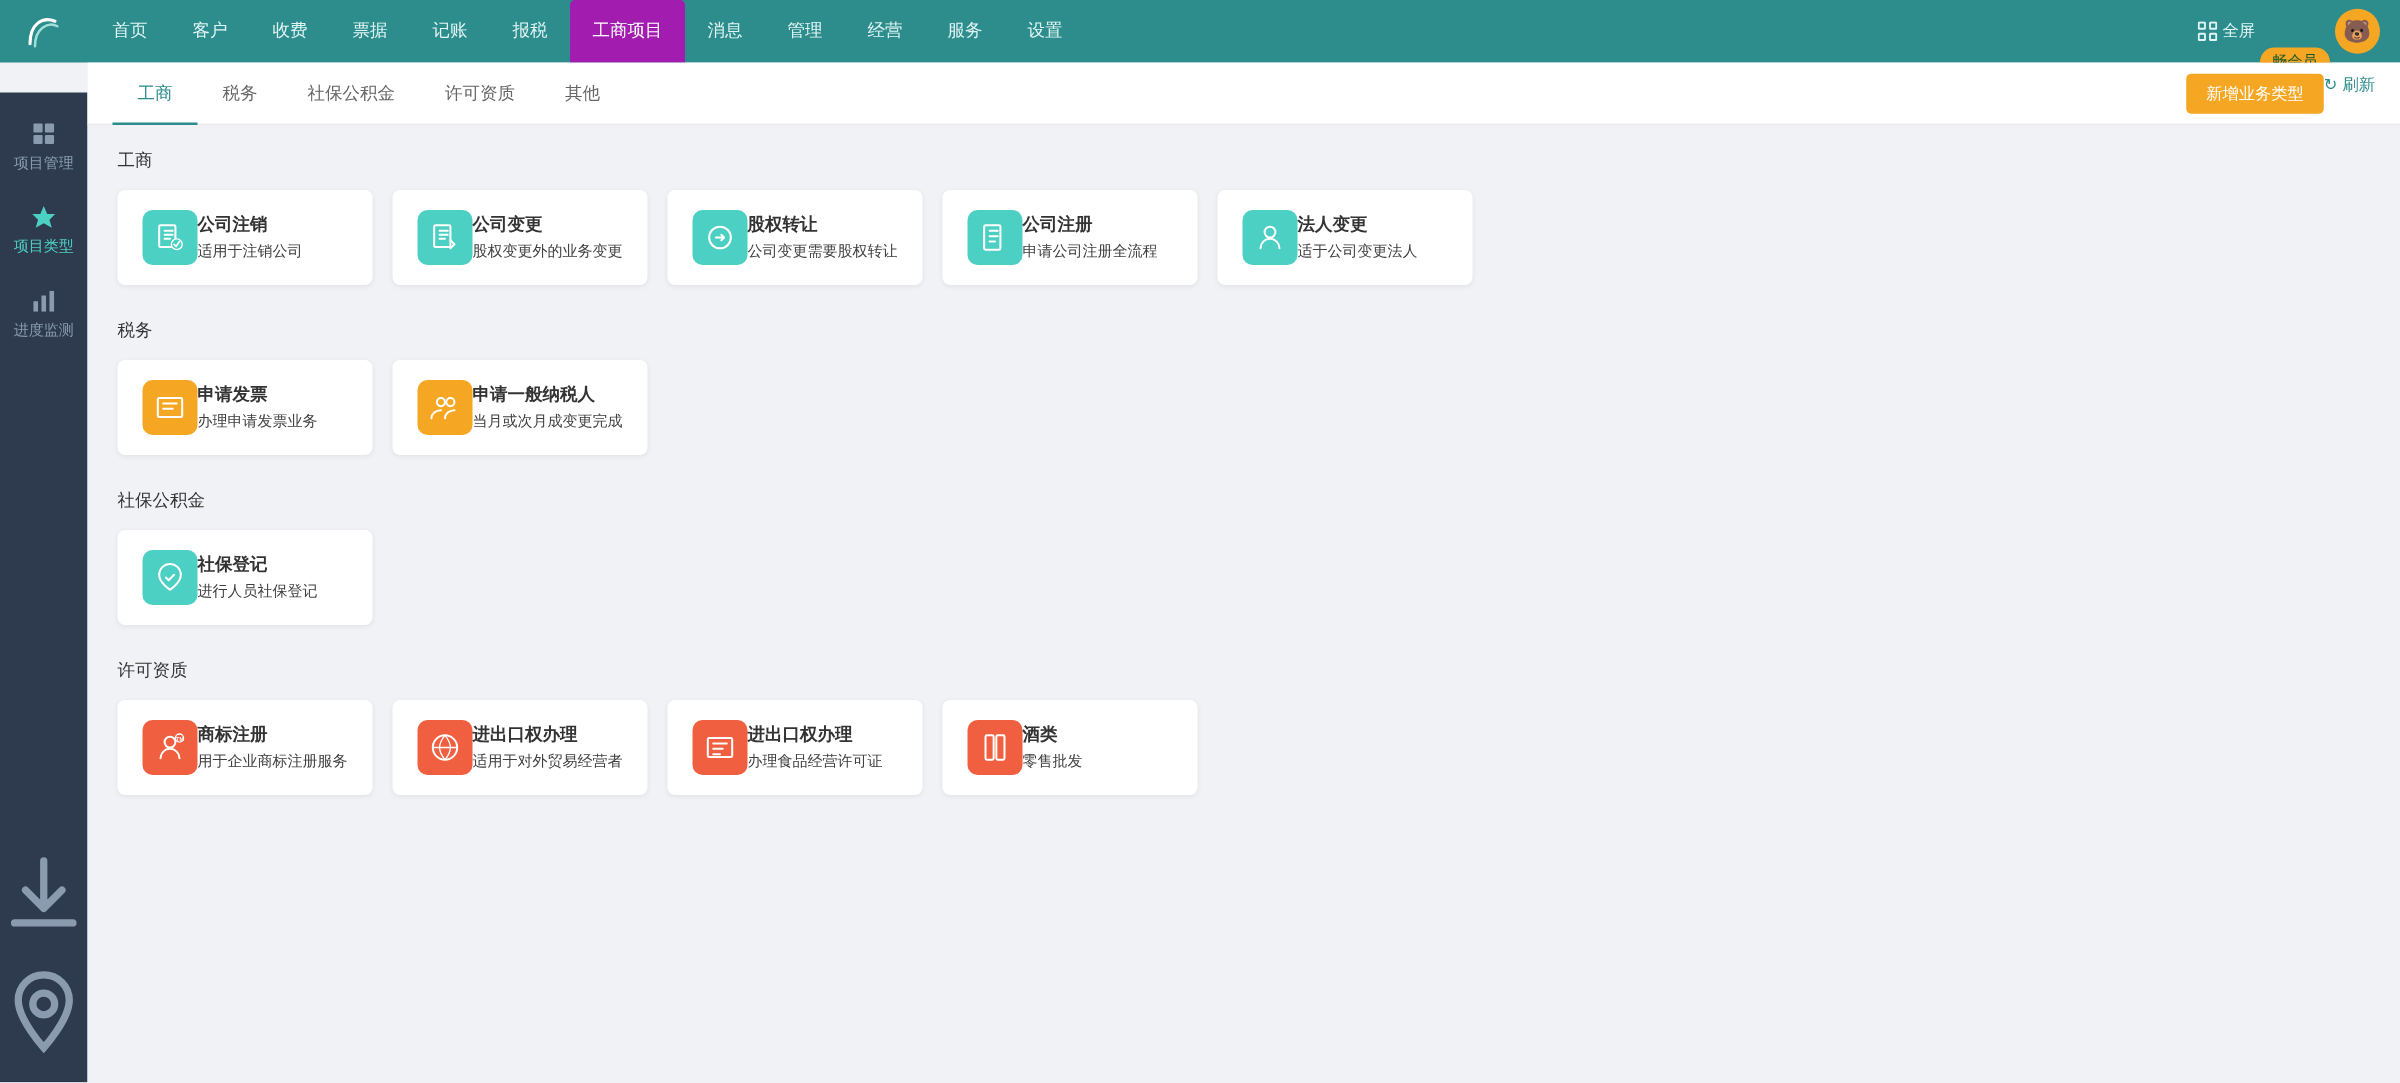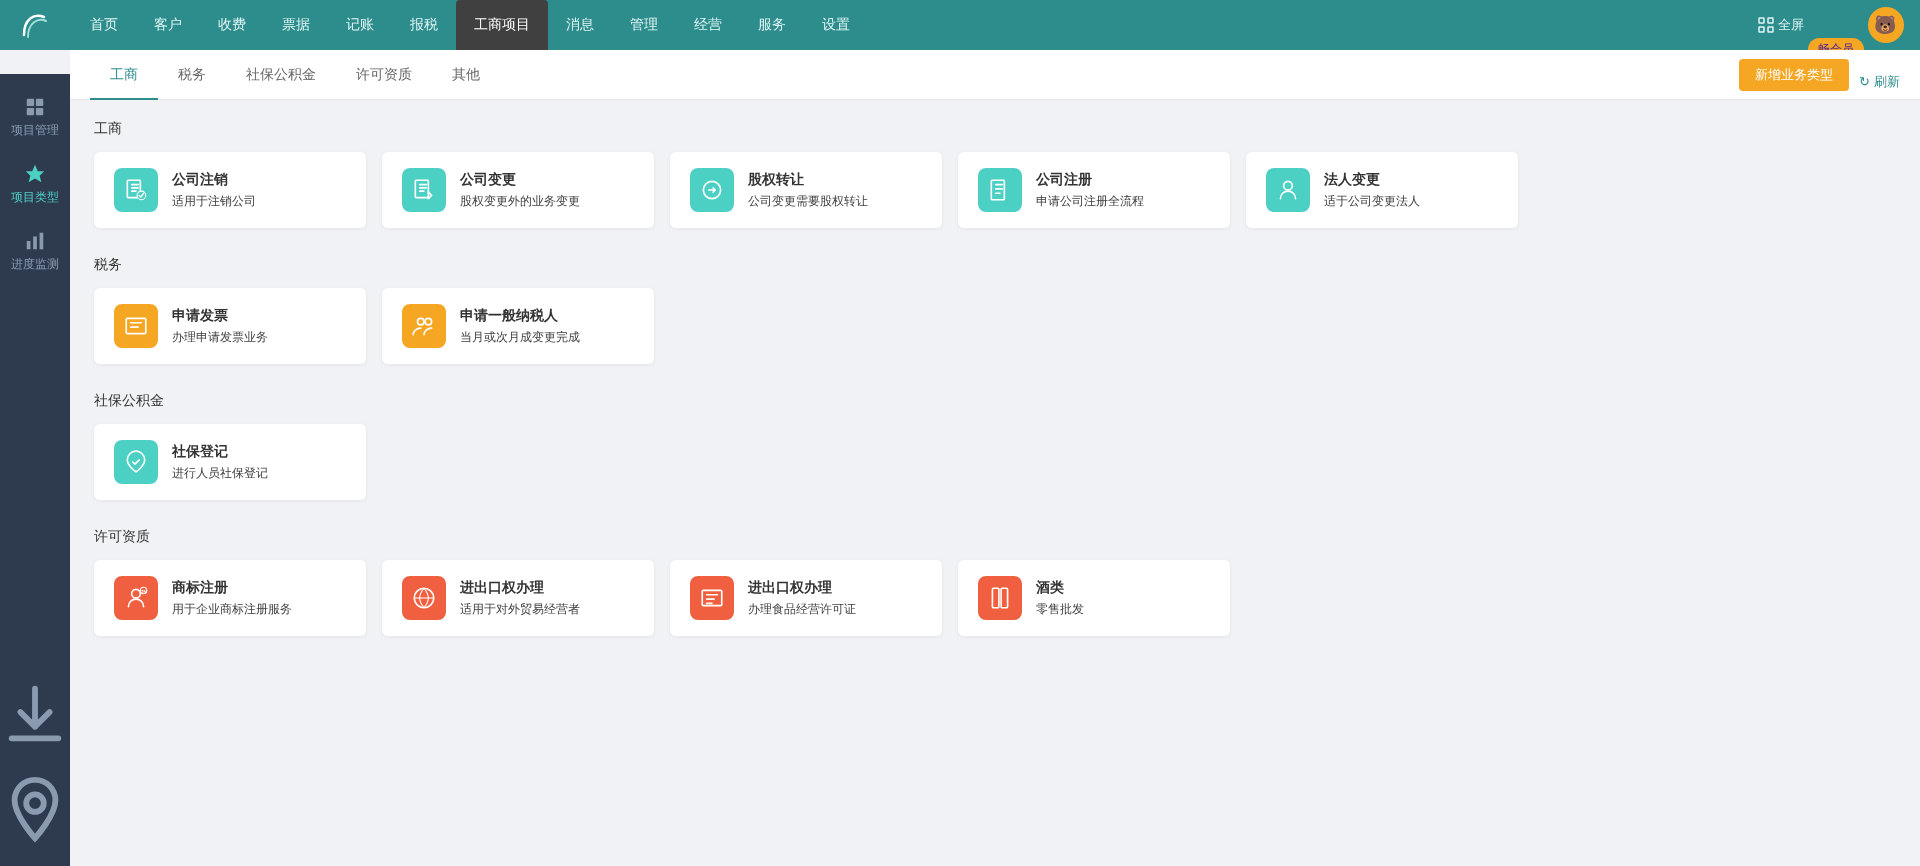--- a/index.html
+++ b/index.html
@@ -26,32 +26,32 @@
     .top-nav-item {
       color: #e0f5f5;
       padding: 0 18px;
       height: 50px;
       display: flex; align-items: center;
       cursor: pointer;
       font-size: 14px;
       white-space: nowrap;
     }
     .top-nav-item.active {
-      background: #404040;
+      background: #a21caf;
       color: #fff;
       border-radius: 4px 4px 0 0;
     }
     .top-nav-right {
       display: flex; align-items: center; gap: 4px; color: #e0f5f5; font-size: 13px;
     }
     .top-nav-right-btn {
       display: flex; align-items: center; gap: 4px; cursor: pointer;
     }
     .vip-btn {
-      background: #f5a623; color: #4c1d95; padding: 3px 10px; border-radius: 12px; font-size: 12px; cursor: pointer; margin-top: 48px;
+      background: #f5a623; color: #14532d; padding: 3px 10px; border-radius: 12px; font-size: 12px; cursor: pointer; margin-top: 48px;
     }
     .avatar-icon {
       width: 36px; height: 36px; border-radius: 50%; background: #f5a623;
       display: flex; align-items: center; justify-content: center; color: #fff; font-size: 18px;
     }
 
     
     .main-layout {
       display: flex; flex: 1; overflow: hidden;
     }
@@ -101,21 +101,21 @@
       height: 50px;
       display: flex; align-items: center;
       cursor: pointer; color: #666; font-size: 14px;
       position: relative; white-space: nowrap;
     }
     .tab-item.active { color: #2d8c8c; }
     .tab-item.active::after {
       content: ''; position: absolute; bottom: 0; left: 0; right: 0; height: 2px; background: #2d8c8c;
     }
     .tab-actions {
-      margin-left: auto; display: flex; align-items: flex-end; gap: 10px;
+      margin-left: auto; display: flex; align-items: flex-start; 
     }
     .btn-new-type {
       background: #f5a623; color: #fff; border: none; padding: 7px 16px;
       border-radius: 4px; cursor: pointer; font-size: 13px;
     }
     .btn-refresh {
       color: #2d8c8c; cursor: pointer; font-size: 13px; display: flex; align-items: center; gap: 4px;
     }
 
     
@@ -127,22 +127,22 @@
     .section-title {
       color: #333; font-size: 14px; margin-bottom: 14px; font-weight: 500;
     }
 
     
     .cards-grid {
       display: flex; flex-wrap: wrap; gap: 16px; margin-bottom: 28px;
     }
     .card {
       background: #fff; border-radius: 6px; padding: 16px 20px;
-      display: flex; align-items: center; gap: 14px;
-      width: 272px; cursor: pointer;
+      display: flex; align-items: center; 
+      width: 204px; cursor: pointer;
       box-shadow: 0 1px 4px rgba(0,0,0,0.06);
       transition: box-shadow 0.2s;
     }
     .card-icon {
       width: 44px; height: 44px; border-radius: 8px;
       display: flex; align-items: center; justify-content: center;
       flex-shrink: 0; font-size: 22px; color: #fff;
     }
     .card-icon.teal { background: #4dd0c4; }
     .card-icon.orange { background: #f5a623; }

